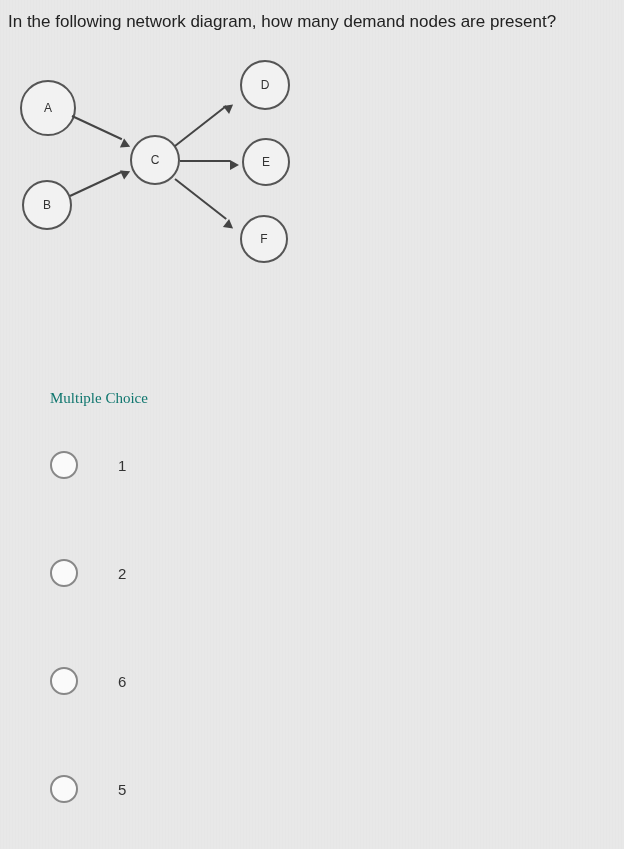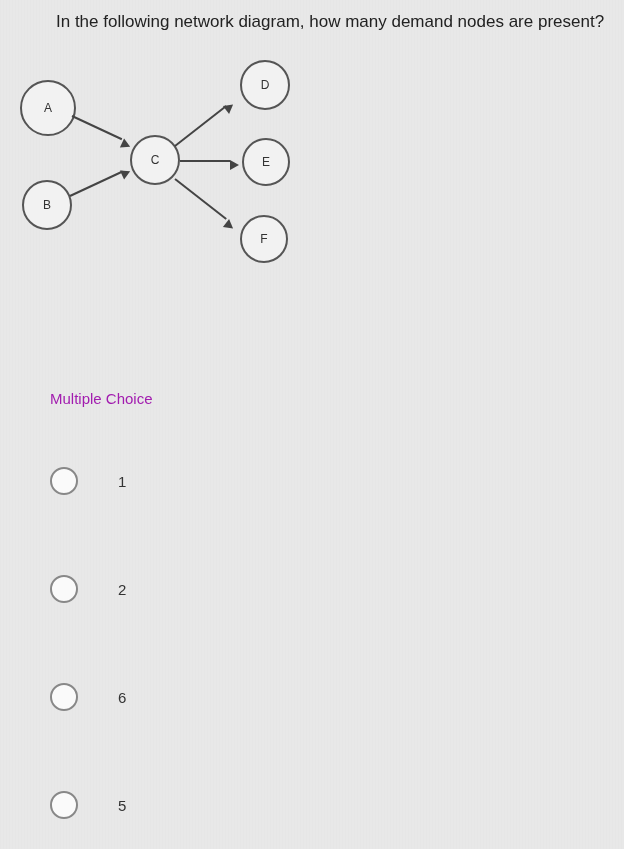--- a/index.html
+++ b/index.html
@@ -13,21 +13,20 @@
       width: 624px;
       height: 849px;
       overflow: hidden;
       position: relative;
     }
     .question-text {
       font-size: 17px;
       color: #222;
       padding: 12px 8px 8px 8px;
       font-weight: 400;
-      margin-left: 48px;
     }
     .diagram-container {
       position: relative;
       width: 340px;
       height: 240px;
       margin-left: 10px;
       margin-top: 10px;
     }
     .node {
       position: absolute;
@@ -67,22 +66,23 @@
       border-top: 5px solid transparent;
       border-bottom: 5px solid transparent;
       transform-origin: left center;
     }
     .mc-area {
       margin-top: 100px;
       padding-left: 50px;
     }
     .mc-label {
       font-size: 15px;
-      color: #a21caf;
-      margin-bottom: 60px;
+      color: #0f766e;
+      margin-bottom: 44px;
+      font-family: Liberation Serif, serif;
     }
     .option-row {
       display: flex;
       align-items: center;
       margin-bottom: 80px;
     }
     .radio-btn {
       width: 28px;
       height: 28px;
       border: 2px solid #888;

